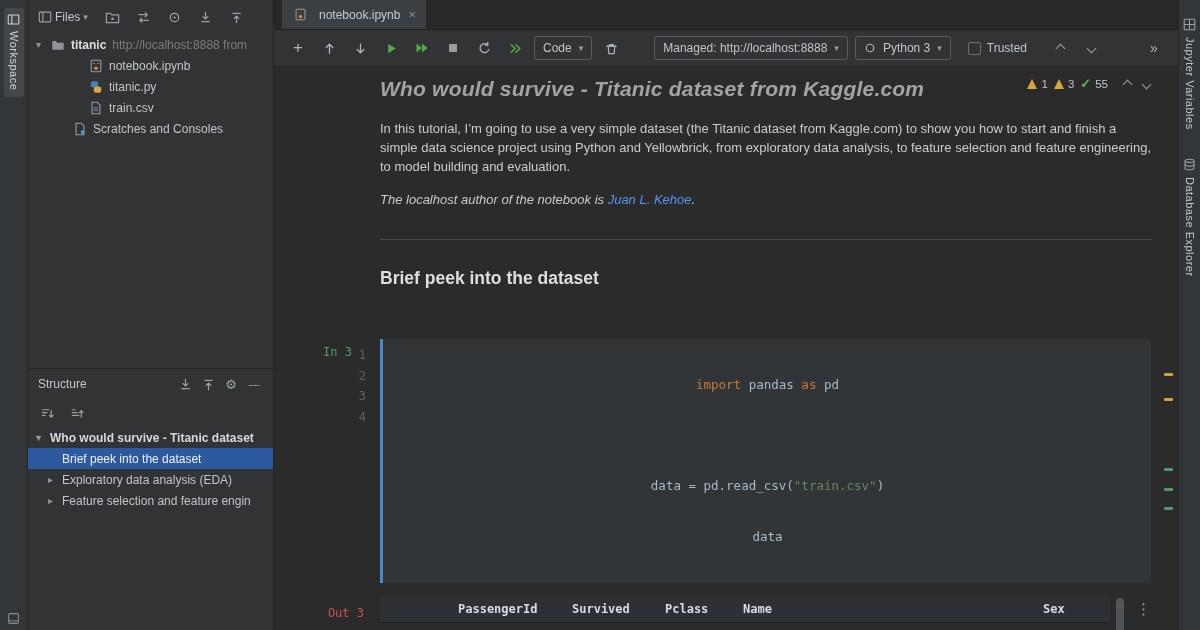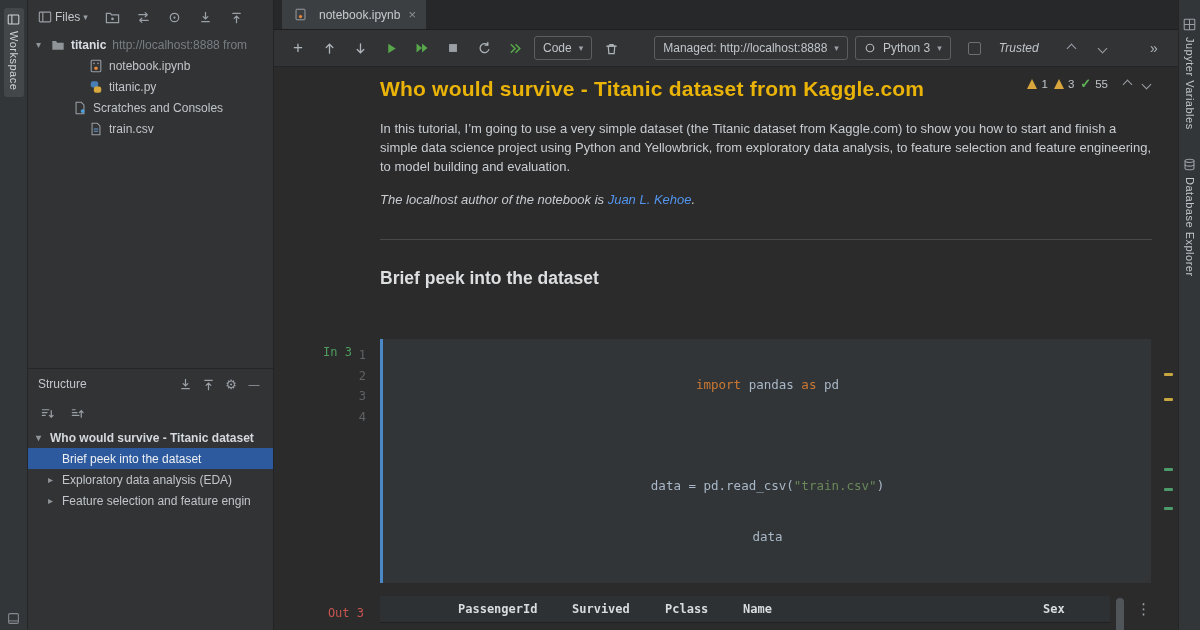--- a/index.html
+++ b/index.html
@@ -62,40 +62,40 @@
   .tab-close { color:#8b9094; font-size:13px; margin-left:2px; }
 
   .nb-toolbar { height:37px; background:#313335; border-bottom:1px solid #242527;
                 display:flex; align-items:center; padding:0 12px; gap:7px; flex:none; }
   .nbtn { width:24px; height:24px; display:inline-flex; align-items:center; justify-content:center;
           color:#aeb4b9; font-size:15px; flex:none; }
   .boxed { border:1px solid #5b5e61; border-radius:3px; height:24px; display:inline-flex;
            align-items:center; gap:7px; padding:0 8px; font-size:12px; color:#c0c5c9; flex:none; }
   .server-box { margin-left:24px; }
   .checkbox { width:13px; height:13px; border:1px solid #6c7074; border-radius:2px; display:inline-block; }
-  .trusted { display:inline-flex; align-items:center; gap:18px; font-size:12px; color:#c0c5c9; margin-left:10px;font-style:italic; }
+  .trusted { display:inline-flex; align-items:center; gap:6px; font-size:12px; color:#c0c5c9; margin-left:10px; }
   .spacer { flex:1; }
 
   .chev { display:inline-block; width:7px; height:7px; border-right:1.5px solid #9aa0a6;
           border-bottom:1.5px solid #9aa0a6; }
   .chev.down { transform:rotate(45deg); }
   .chev.up { transform:rotate(-135deg); }
 
   
   .editor { flex:1; position:relative; overflow:hidden; background:#2b2b2b; }
   .inspection { position:absolute; top:9px; right:28px; display:flex; align-items:center; gap:6px;
                 font-size:11.5px; color:#c0c5c9; }
   .tri { width:0; height:0; border-left:5.5px solid transparent; border-right:5.5px solid transparent;
          border-bottom:10px solid var(--warn,#d9a63e); display:inline-block; }
   .okmark { color:var(--ok,#5fb357); font-weight:bold; font-size:13px; }
   .insp-group { display:inline-flex; align-items:center; gap:4px; }
   .insp-nav { display:inline-flex; gap:12px; margin-left:10px; }
 
   .md-block { padding:10px 26px 0 106px; }
-  .nb-h1 { font-size:21px; font-weight:bold; color:#eab308; letter-spacing:.2px; }
+  .nb-h1 { font-size:21px; font-weight:bold; color:#a3a3a3; letter-spacing:.2px;font-style:italic; }
   .nb-p { margin-top:18px; font-size:13px; line-height:19px; color:#c7ccd1; }
   .nb-author { margin-top:16px; font-size:13px; font-style:italic; color:#c7ccd1; }
   .nb-link { color:var(--link,#5394ec); text-decoration:none; font-style:italic;margin-top:48px; }
   .nb-hr { margin-top:32px; border:none; border-top:1px solid #494949; }
   .nb-h2 { margin-top:28px; font-size:17.5px; font-weight:bold; color:#dcdee0; }
 
   .mono { font-family:"DejaVu Sans Mono", monospace; }
 
   .cell-row { display:flex; margin-top:50px; }
   .gutter { width:106px; flex:none; display:flex; justify-content:flex-end;
@@ -238,37 +238,37 @@
         </div>
         <div class="tree-row child">
           <span class="ficon">
             <svg width="14" height="14" viewBox="0 0 16 16">
                 <rect x="2" y="1.5" width="8.5" height="7" rx="2.5" fill="#4a7fb5"></rect>
                 <rect x="5.5" y="7.5" width="8.5" height="7" rx="2.5" fill="#d8a93d"></rect>
               </svg>
           </span>
           <span>titanic.py</span>
         </div>
+        <div class="tree-row child">
+          <span class="ficon">
+            <svg width="14" height="14" viewBox="0 0 16 16">
+                <path d="M3.5 1.5h6l3 3v10h-9z" fill="none" stroke="#9aa0a6" stroke-width="1.2"></path>
+                <path d="M5.5 8h5M5.5 10.5h5" stroke="#6a9bd0" stroke-width="1.2"></path>
+              </svg>
+          </span>
+          <span>train.csv</span>
+        </div>
         <div class="tree-row scratch">
           <span class="ficon">
             <svg width="14" height="14" viewBox="0 0 16 16">
                 <path d="M3.5 1.5h6l3 3v10h-9z" fill="none" stroke="#9aa0a6" stroke-width="1.2"></path>
                 <circle cx="11" cy="11.5" r="2.2" fill="#4aa0e0"></circle>
               </svg>
           </span>
           <span>Scratches and Consoles</span>
-        </div>
-        <div class="tree-row child">
-          <span class="ficon">
-            <svg width="14" height="14" viewBox="0 0 16 16">
-                <path d="M3.5 1.5h6l3 3v10h-9z" fill="none" stroke="#9aa0a6" stroke-width="1.2"></path>
-                <path d="M5.5 8h5M5.5 10.5h5" stroke="#6a9bd0" stroke-width="1.2"></path>
-              </svg>
-          </span>
-          <span>train.csv</span>
         </div>
       </div>
 
       <div class="structure-panel">
         <div class="structure-header">
           <span class="sp-title">Structure</span>
           <span class="tbi">
             <svg width="15" height="15" viewBox="0 0 16 16" stroke="#9aa0a6" stroke-width="1.3" fill="none" stroke-linecap="round">
                 <path d="M8 2.5v7M5.5 7 8 9.5 10.5 7"></path>
                 <path d="M4 12.5h8"></path>

